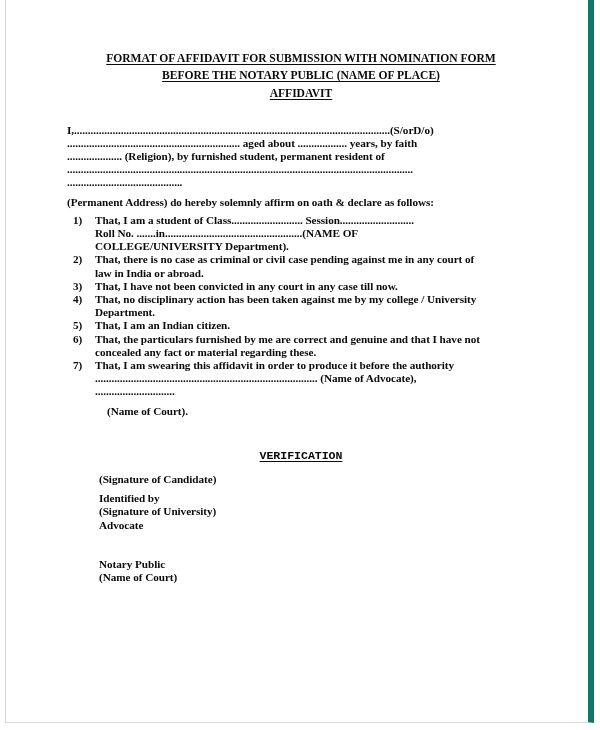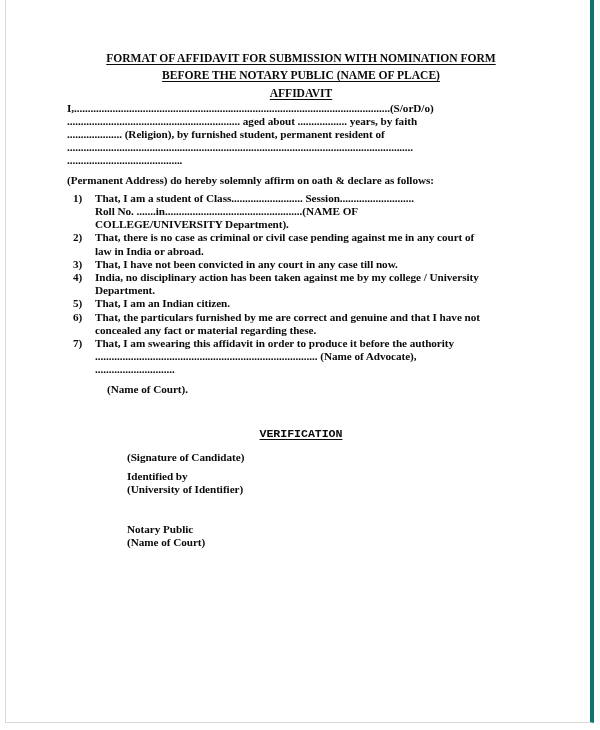--- a/index.html
+++ b/index.html
@@ -16,21 +16,21 @@
   }
 
   #page {
     position: absolute;
     left: 5px;
     top: 0px;
     width: 589px;
     height: 723px;
     background: #ffffff;
     border-left: 1px solid #d8d8d8;
-    border-right: 4px solid #0f766e;
+    border-right: 6px solid #0f766e;
     border-bottom: 1px solid #d8d8d8;
     box-sizing: border-box;
   }
 
   #content {
     position: absolute;
     left: 61px;
     top: 52px;
     width: 468px;
     font-size: 11.2px;
@@ -41,21 +41,21 @@
 
   .heading {
     text-align: center;
     font-weight: bold;
     text-decoration: underline;
     text-underline-offset: 1.5px;
     white-space: nowrap;
   }
   .h-main { font-size: 11.6px; margin-bottom: 4px; }
   .h-sub  { font-size: 11.6px; margin-bottom: 5px; }
-  .h-affidavit { font-size: 11.6px; margin-bottom: 1px; }
+  .h-affidavit { font-size: 11.6px; margin-bottom: 23px; }
   .line { white-space: nowrap; overflow: hidden; }
 
   .gap-sm { height: 6px; }
   .gap-md { height: 11px; }
   .gap-lg { height: 20px; }
   .gap-xl { height: 31px; }
 
   
   ol.items {
     margin: 5px 0 0 0;
@@ -80,21 +80,21 @@
     text-align: center;
     text-decoration: underline;
     text-underline-offset: 1.5px;
     font-weight: bold;
     font-size: 11.6px;
     font-family: Liberation Mono, monospace;
   }
   .verify-body { margin-top: 10px; }
   .verify-body .first { text-indent: 36px; }
 
-  .sigblock { margin-left: 60px; }
+  .sigblock { margin-left: 32px; }
   .sigblock .row { white-space: nowrap; }
 
   .courtline { margin-left: 40px; }
 </style>
 </head>
 <body>
 
 <div id="page">
   <div id="content">
 
@@ -130,21 +130,21 @@
       </li>
       <li>
         <span class="num">3)</span>
         <span class="txt">
           <span class="sub">That, I have not been convicted in any court in any case till now.</span>
         </span>
       </li>
       <li>
         <span class="num">4)</span>
         <span class="txt">
-          <span class="sub">India, no disciplinary action has been taken against me by my college / University</span>
+          <span class="sub">That, no disciplinary action has been taken against me by my college / University</span>
           <span class="sub">Department.</span>
         </span>
       </li>
       <li>
         <span class="num">5)</span>
         <span class="txt">
           <span class="sub">That, I am an Indian citizen.</span>
         </span>
       </li>
       <li>
@@ -171,21 +171,22 @@
 
     <div class="verify-head">VERIFICATION</div>
 
 
     <div class="gap-md"></div>
 
     <div class="sigblock">
       <div class="row">(Signature of Candidate)</div>
       <div class="gap-sm"></div>
       <div class="row">Identified by</div>
-      <div class="row">(University of Identifier)</div>
+      <div class="row">(Signature of University)</div>
+      <div class="row">Advocate</div>
       <div class="gap-lg"></div>
       <div class="gap-sm"></div>
       <div class="row">Notary Public</div>
       <div class="row">(Name of Court)</div>
     </div>
 
   </div>
 </div>
 
 </body></html>

